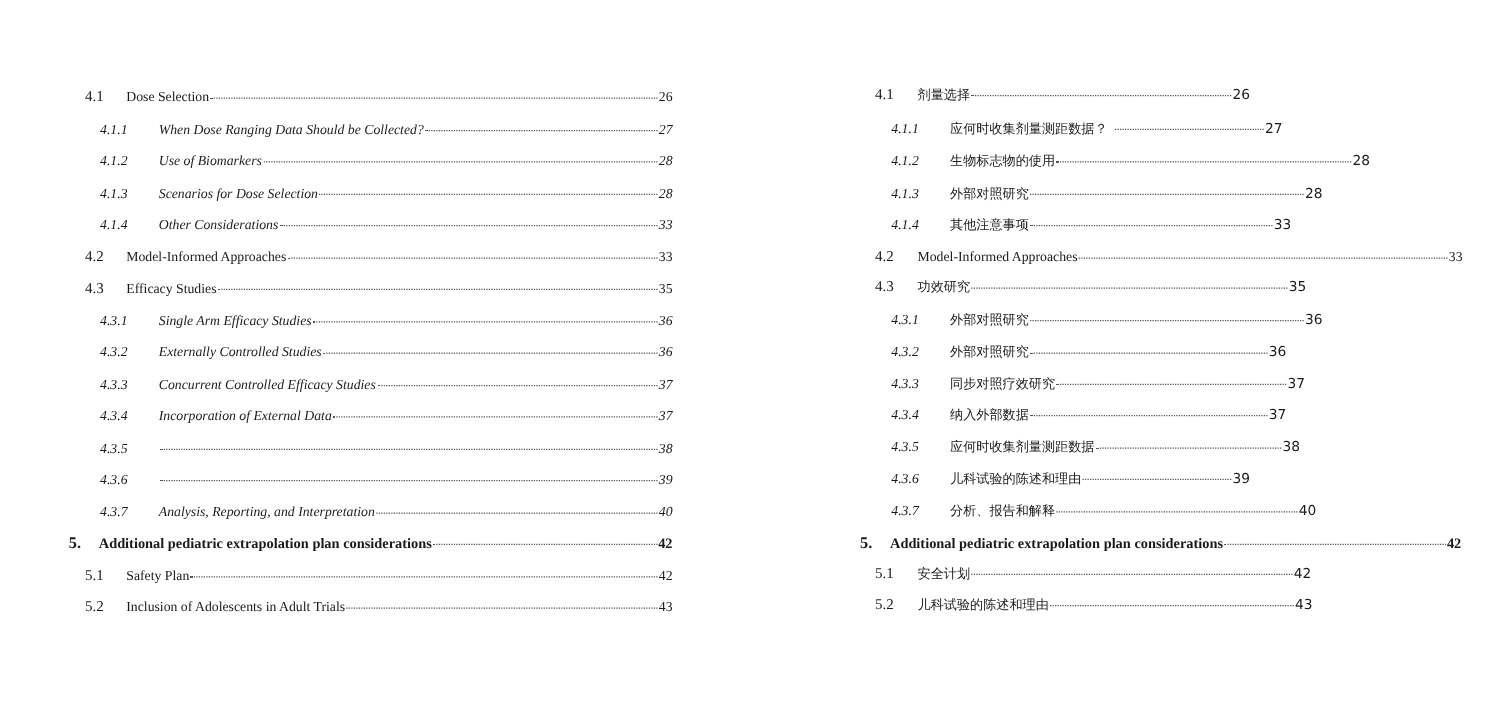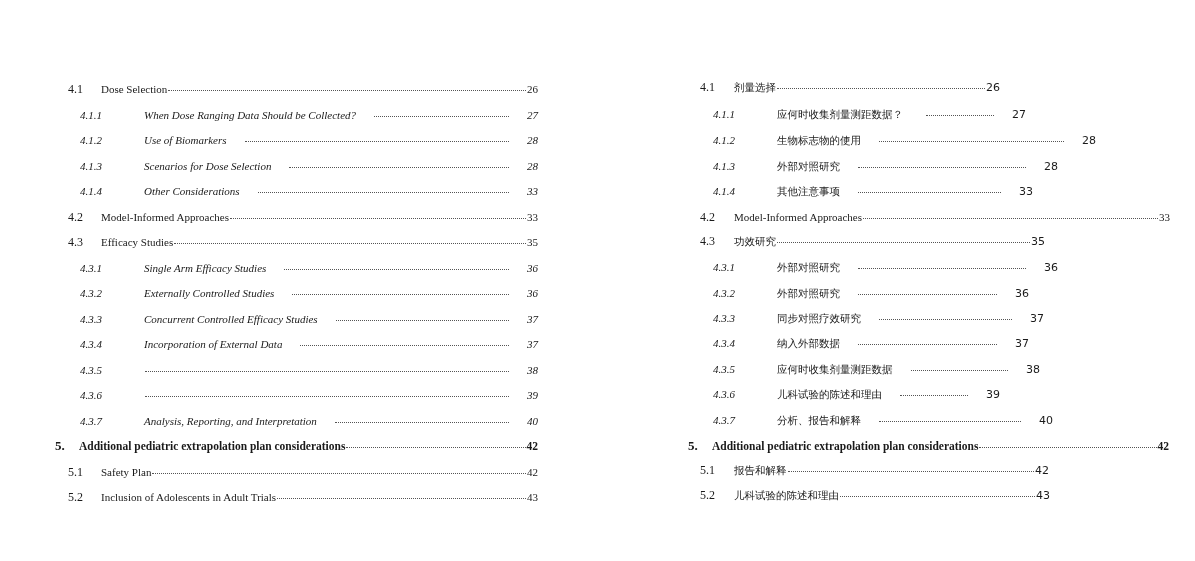--- a/index.html
+++ b/index.html
@@ -1,26 +1,26 @@
 <!DOCTYPE html>
 <html><head>
   <meta charset="utf-8">
   <style>
     html, body { margin: 0; padding: 0; background: #ffffff; }
     body { width: 1195px; height: 561px; position: relative; overflow: hidden; color: #1a1a1a; }
-    .page { position: absolute; top: 12px; height: 491px; }
+    .page { position: absolute; top: 0; height: 491px; }
     .page-left { left: 0; width: 597px; }
     .page-right { left: 597px; width: 598px; }
     .row { position: absolute; display: flex; align-items: baseline; white-space: nowrap; font-family: "Liberation Serif", serif; font-size: 11px; line-height: 14px; }
     .num { display: inline-block; }
     .title { display: inline-block; }
     .leader { flex: 1 1 auto; overflow: hidden; margin: 0 1px; height: 10px; border-bottom: 1px dotted #555; transform: translateY(-2px); }
     .pg { display: inline-block; }
     .lvl2 .num { font-size: 12px; }
-    .lvl3 { font-style: italic; gap: 17px; }
+    .lvl3 { font-style: italic; }
     .lvl3 .num { font-size: 11px; }
     .lvl1 { font-weight: bold; font-size: 11.5px; }
     .lvl1 .num { font-size: 13px; }
     .zh .title { font-family: "DejaVu Sans", sans-serif; font-size: 10.5px; font-style: normal; }
     .zh .pg { font-family: "DejaVu Sans", sans-serif; font-size: 11px; font-style: normal; }
     .zh.lvl1 .title, .zh.lvl1 .pg, .zh.en .title, .zh.en .pg { font-family: "Liberation Serif", serif; }
     .zh.en .title { font-size: 11px; }
     .zh.lvl1 .title { font-size: 11.5px; font-weight: bold; }
     .zh.lvl1 .pg { font-size: 11.5px; font-weight: bold; }
   </style>
@@ -216,21 +216,21 @@
     <span class="pg">40</span>
   </div>
   <div class="row lvl1 zh" style="top:427px;left:91px;width:481px;">
     <span class="num" style="width:24px">5.</span>
     <span class="title">Additional pediatric extrapolation plan considerations</span>
     <span class="leader"></span>
     <span class="pg">42</span>
   </div>
   <div class="row lvl2 zh" style="top:451px;left:103px;width:349px;">
     <span class="num" style="width:34px">5.1</span>
-    <span class="title">报告和解释</span>
+    <span class="title">安全计划</span>
     <span class="leader"></span>
     <span class="pg">42</span>
   </div>
   <div class="row lvl2 zh" style="top:476px;left:103px;width:350px;">
     <span class="num" style="width:34px">5.2</span>
     <span class="title">儿科试验的陈述和理由</span>
     <span class="leader"></span>
     <span class="pg">43</span>
   </div>
 </div>

